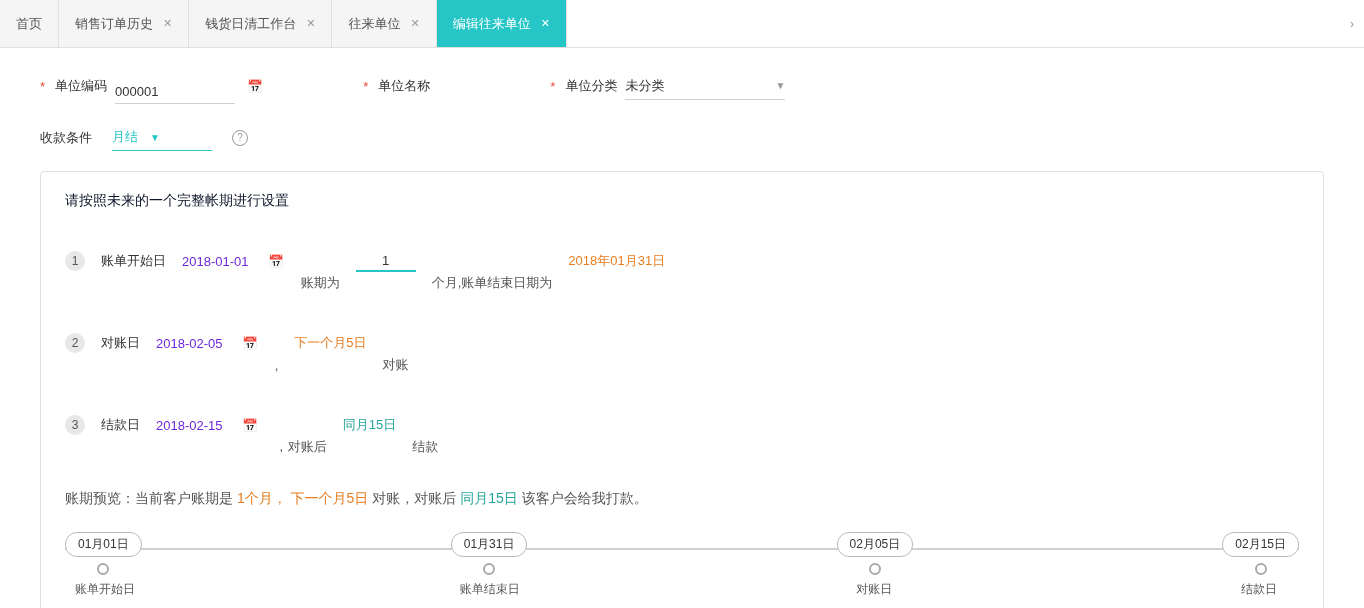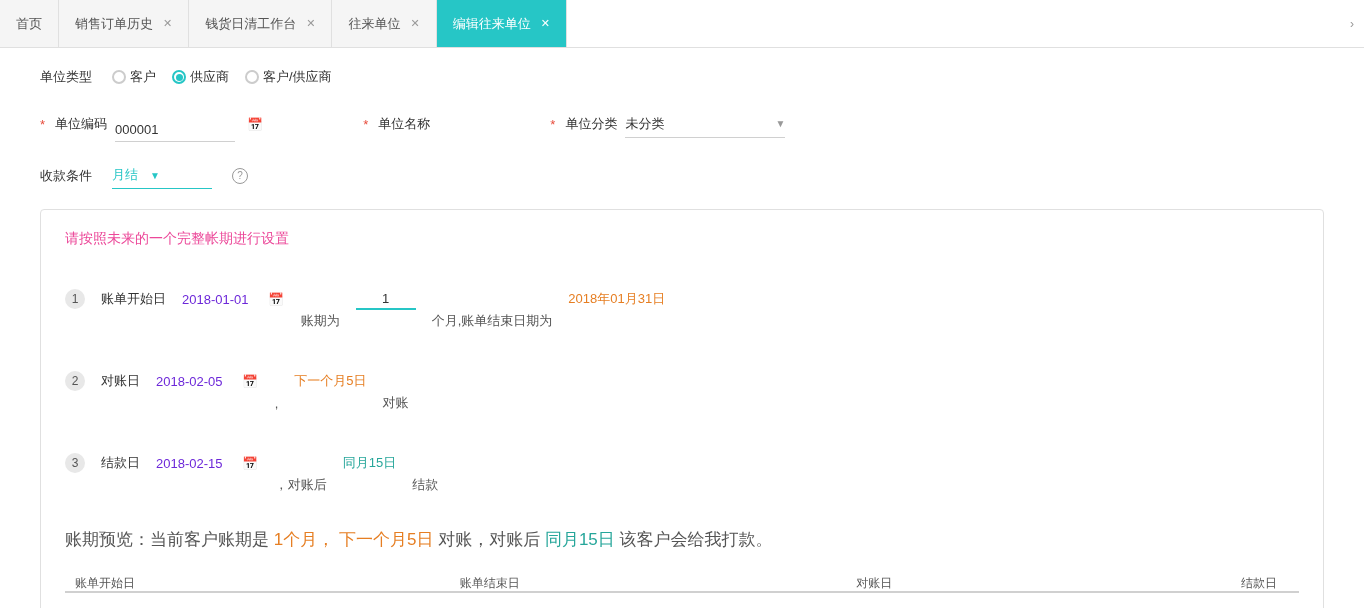--- a/index.html
+++ b/index.html
@@ -175,21 +175,21 @@
 
     
     .period-box {
       border: 1px solid #e0e0e0;
       border-radius: 4px;
       padding: 20px 24px;
       background: #fff;
     }
     .period-title {
       font-size: 14px;
-      color: #ec4899;
+      color: #0f172a;
       margin-bottom: 20px;
     }
     .period-row {
       display: flex;
       align-items: center;
       gap: 16px;
       margin-bottom: 20px;
     }
     .row-num {
       width: 20px;
@@ -222,21 +222,21 @@
       text-align: center;
       padding: 2px 0;
     }
     .text-orange { color: #e67e22; }
     .text-teal { color: #26a69a; }
     .desc-text { font-size: 13px; color: #555; margin-top: 44px; }
 
     
     .summary-bar {
       padding: 14px 0 14px 0;
-      font-size: 17px;
+      font-size: 14px;
       color: #555;
     }
     .tl-item {
       display: flex;
       flex-direction: column;
       align-items: center;
       gap: 6px;
     }
     .tl-dot {
       width: 12px;
@@ -307,37 +307,20 @@
   </div>
   <div class="tab highlight">
     <span>编辑往来单位</span>
     <span class="tab-close">✕</span>
   </div>
   <div class="tab-arrow">›</div>
 </div>
 
 <div class="main-content">
 
-  <div class="form-row">
-    <span class="form-label">单位类型</span>
-    <div class="radio-group">
-      <div class="radio-item">
-        <div class="radio-circle"></div>
-        <span>客户</span>
-      </div>
-      <div class="radio-item">
-        <div class="radio-circle checked"></div>
-        <span>供应商</span>
-      </div>
-      <div class="radio-item">
-        <div class="radio-circle"></div>
-        <span>客户/供应商</span>
-      </div>
-    </div>
-  </div>
 
   <div class="form-row">
     <div class="field-group">
       <span class="required-star">*</span>
       <span class="form-label">单位编码</span>
       <input class="text-input" type="text" value="000001" style="width: 120px; margin-top: 12px;">
       <span class="calendar-icon">📅</span>
     </div>
     <div style="width:60px;"></div>
     <div class="field-group">
@@ -402,20 +385,38 @@
       <span>账期预览：当前客户账期是</span>
       <span class="text-orange">1个月，</span>
       <span class="text-orange">下一个月5日</span>
       <span>对账，对账后</span>
       <span class="text-teal">同月15日</span>
       <span>该客户会给我打款。</span>
     </div>
 
     <div class="timeline-container">
       <div class="tl-line-bg"></div>
+      <div class="tl-items-row">
+        <div class="tl-item">
+          <div class="tl-date-box">01月01日</div>
+          <div class="tl-dot"></div>
+        </div>
+        <div class="tl-item">
+          <div class="tl-date-box">01月31日</div>
+          <div class="tl-dot"></div>
+        </div>
+        <div class="tl-item">
+          <div class="tl-date-box">02月05日</div>
+          <div class="tl-dot"></div>
+        </div>
+        <div class="tl-item">
+          <div class="tl-date-box">02月15日</div>
+          <div class="tl-dot"></div>
+        </div>
+      </div>
       <div class="tl-label-row">
         <div class="tl-label-item">账单开始日</div>
         <div class="tl-label-item">账单结束日</div>
         <div class="tl-label-item">对账日</div>
         <div class="tl-label-item">结款日</div>
       </div>
     </div>
 
   </div>
 </div>

